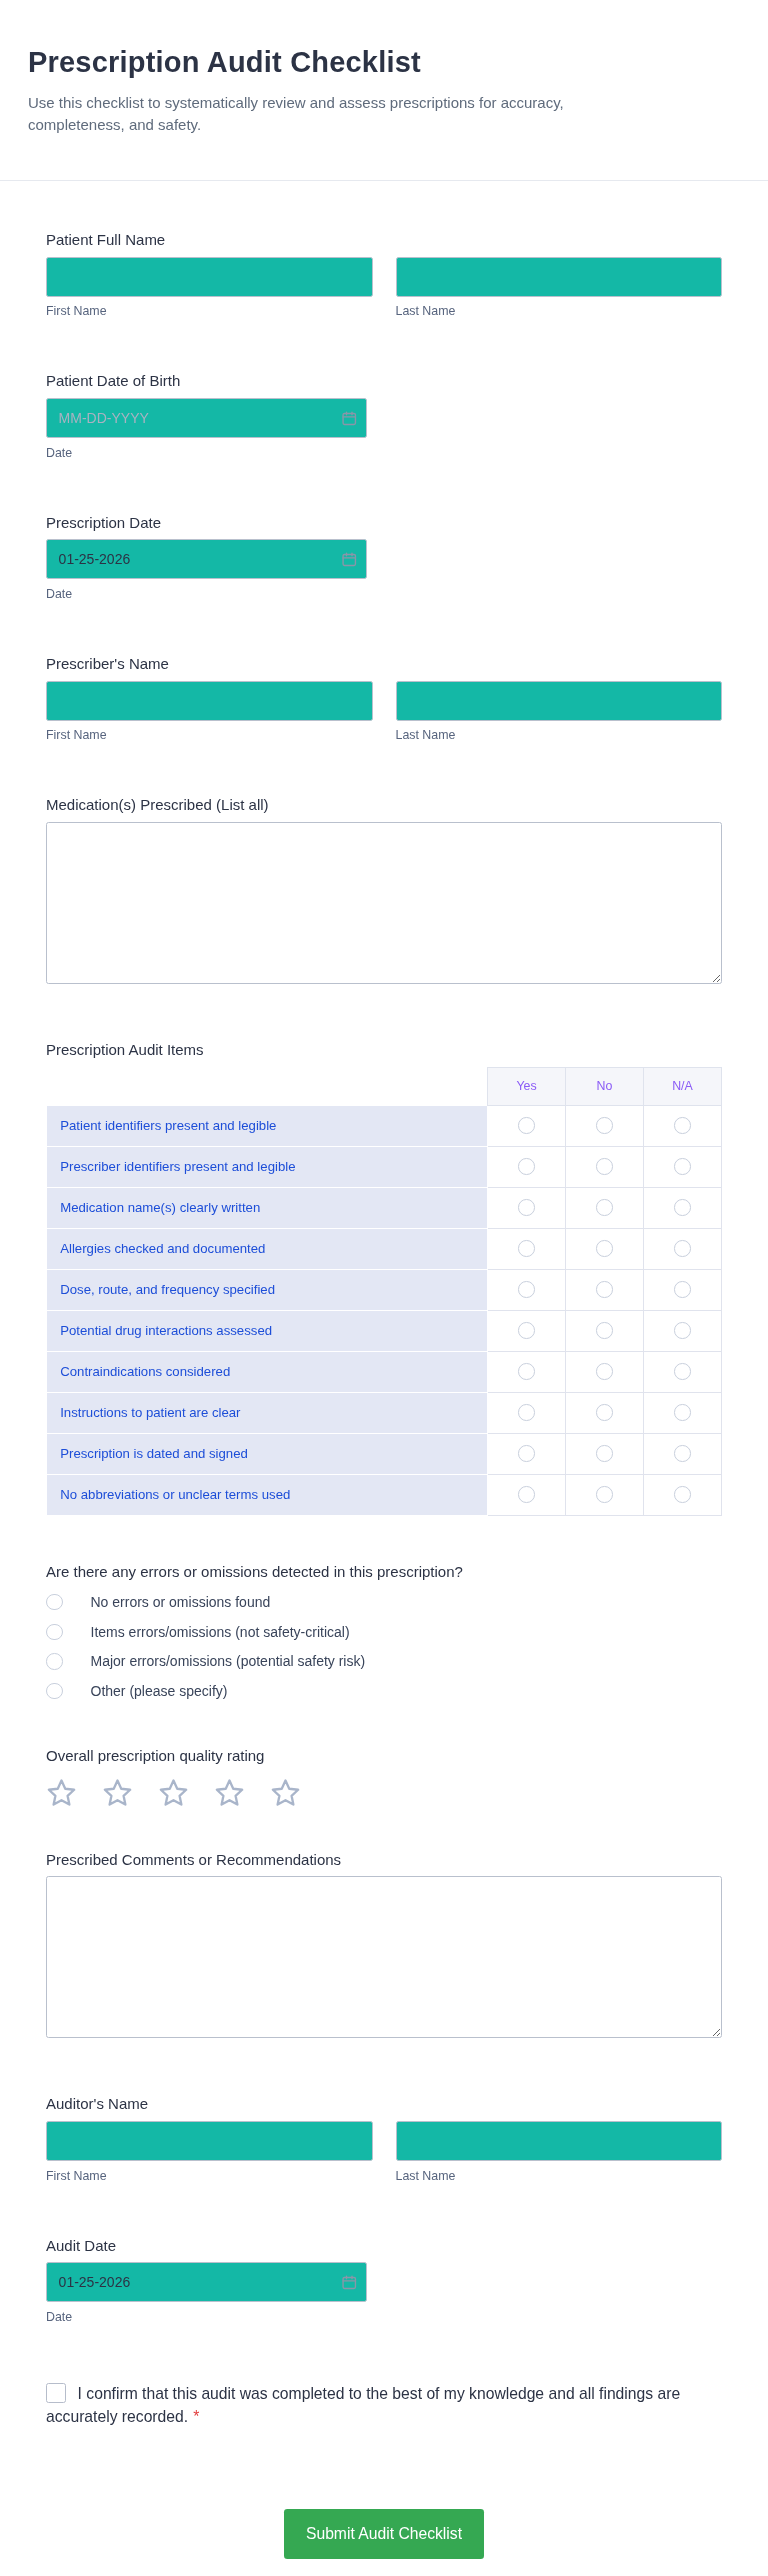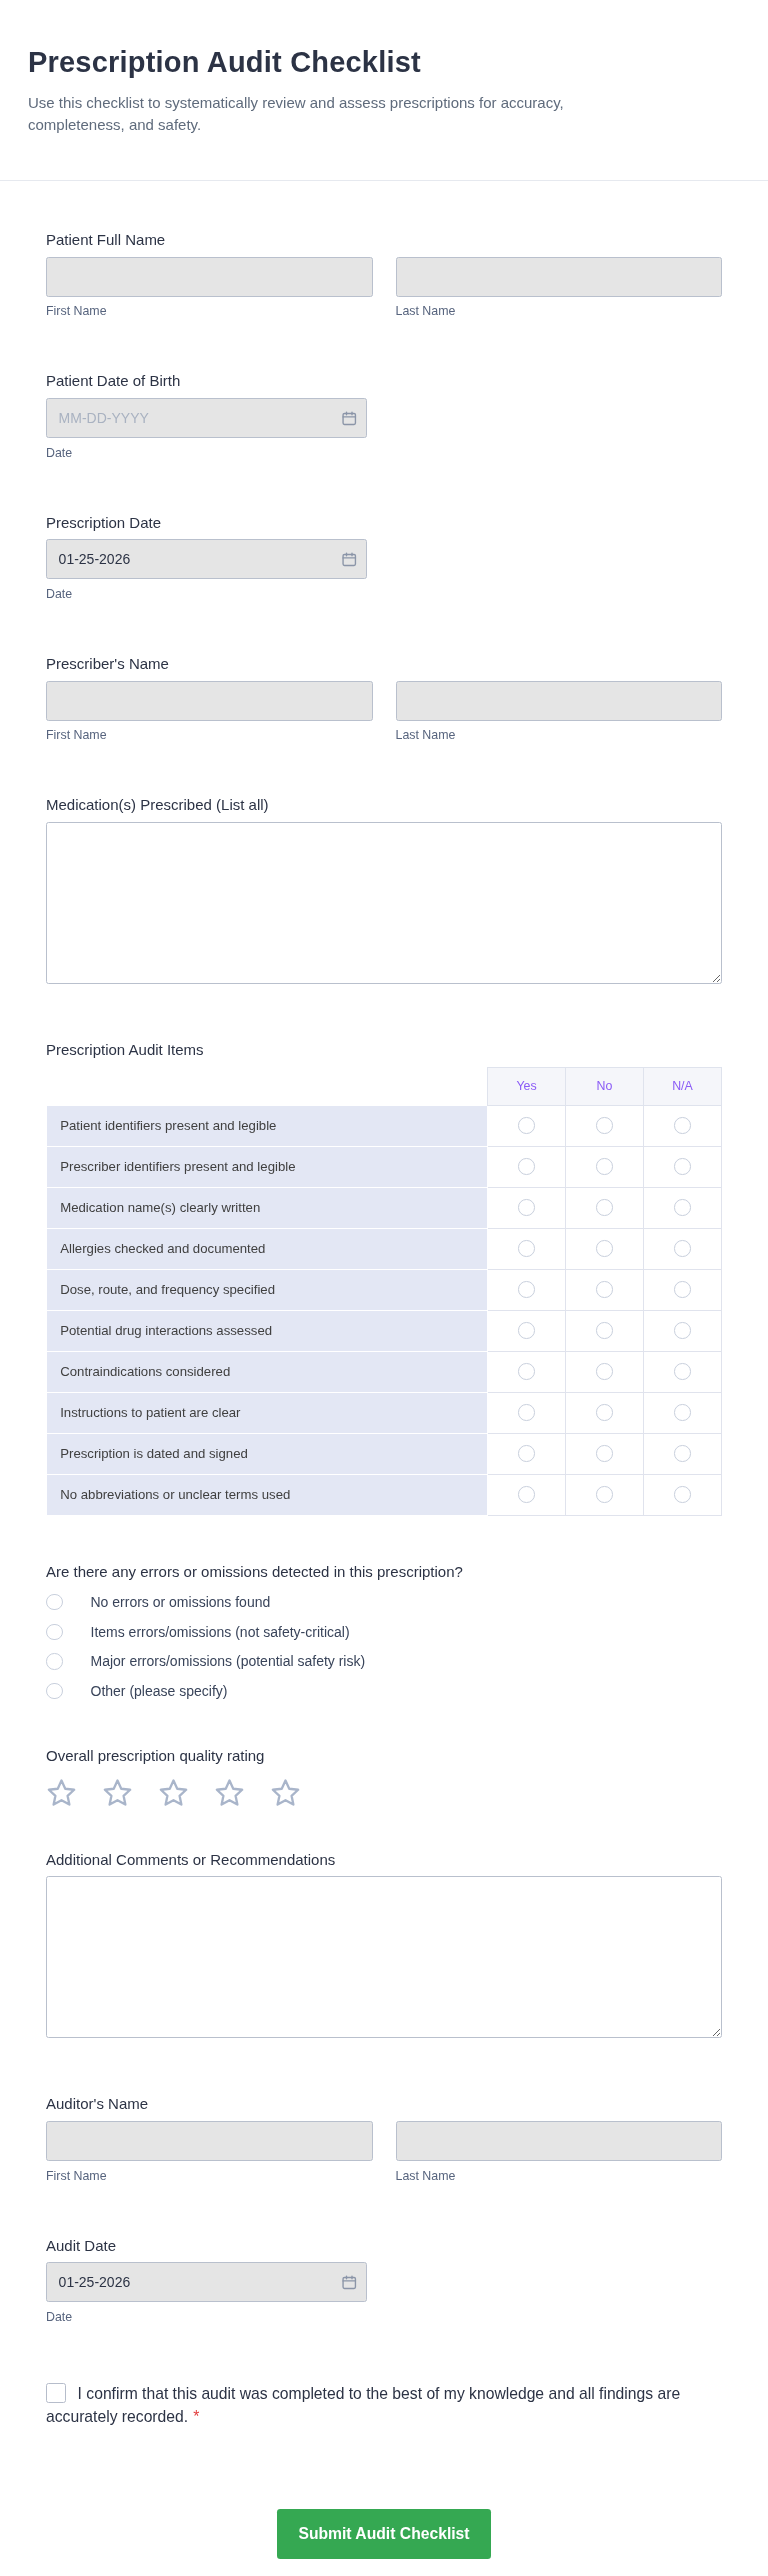--- a/index.html
+++ b/index.html
@@ -18,21 +18,21 @@
   .form-subtitle { font-size: 15px; line-height: 21.5px; color: #5f6b7c; max-width: 636px; }
 
   
   .form-body { padding: 51px 46px 35px 46px; }
   .field { margin-bottom: 55px; }
   .field-label { display: block; font-size: 15px; font-weight: 500; color: #2c3345; line-height: 16.5px; margin-bottom: 8.3px; }
   .cols { display: flex; gap: 23px; }
   .col { flex: 1; }
   input.text {
     width: 100%; height: 40px; border: 0.8px solid #b9c0cd; border-radius: 2.5px;
-    padding: 0 11.6px; font-size: 14px; color: #2c3345; background: #e5e5e5;
+    padding: 0 11.6px; font-size: 14px; color: #2c3345; background: #14b8a6;
     font-family: "Liberation Sans", sans-serif; outline: none;
   }
   input.text::placeholder { color: #a9b2c1; }
   .sublabel { font-size: 12.4px; color: #57647e; margin-top: 7.4px; }
   .date-wrap { position: relative; width: 321px; }
   .date-wrap input.text { padding-right: 35px; }
   .cal-icon { position: absolute; right: 10px; top: 11.6px; width: 16.5px; height: 16.5px; cursor: pointer; }
   textarea.big {
     width: 100%; height: 162px; border: 0.8px solid #b9c0cd; border-radius: 2.5px;
     padding: 8.3px 11.6px; font-size: 14px; color: #2c3345; resize: both;
@@ -41,21 +41,21 @@
 
   
   .matrix { border-collapse: collapse; width: 100%; margin-top: 6.6px; }
   .matrix th.corner { border: none; background: #fff; }
   .matrix th.mh {
     background: #f5f6fa; border: 0.8px solid #dfe3ed; height: 38px; width: 78px;
     font-size: 12.4px; font-weight: 400; color: #8b5cf6; text-align: center;
   }
   .matrix td.ml {
     background: #e3e7f4; border: 0.8px solid #ffffff; height: 41px;
-    font-size: 13.2px; font-weight: 400; color: #404040; text-align: left; padding: 0 13.2px;
+    font-size: 13.2px; font-weight: 400; color: #1d4ed8; text-align: left; padding: 0 13.2px;
   }
   .matrix td.mr { border: 0.8px solid #e0e3ed; background: #fff; text-align: center; height: 41px; }
   .radio {
     display: inline-block; width: 16.5px; height: 16.5px; border: 1.7px solid #c9d0dd;
     border-radius: 50%; background: #fff; cursor: pointer; vertical-align: middle;
   }
 
   
   .opts { margin-top: 13.2px; }
   .opt { display: flex; align-items: center; gap: 28px; margin-bottom: 11.6px; cursor: pointer; }
@@ -70,21 +70,21 @@
   .checkbox {
     display: inline-block; width: 20px; height: 20px; border: 1.7px solid #b6bdcb;
     border-radius: 2.5px; background: #fff; vertical-align: -4.1px; margin-right: 11.6px; cursor: pointer;
   }
   .req { color: #e23d3d; margin-left: 5px; }
 
   
   .submit-row { display: flex; justify-content: center; margin-top: 81px; }
   .submit-btn {
     height: 50px; padding: 0 21.5px; background: #35a852; color: #ffffff;
-    font-size: 15.7px; font-weight: 700; border: none; border-radius: 3.3px; cursor: pointer;
+    font-size: 15.7px; font-weight: 400; border: none; border-radius: 3.3px; cursor: pointer;
     font-family: "Liberation Sans", sans-serif;
   }
 
   .mb58 { margin-bottom: 48px; }
   .mb52 { margin-bottom: 43px; }
   .mb70 { margin-bottom: 58px; }
 </style>
 </head>
 <body>
 
@@ -265,21 +265,21 @@
         <svg class="star" viewBox="0 0 24 24" fill="none" stroke="#a9b5ca" stroke-width="1.8" stroke-linejoin="round">
             <path d="M12 2l2.9 6.3 6.9.8-5.1 4.7 1.4 6.8-6.1-3.4-6.1 3.4 1.4-6.8L2.2 9.1l6.9-.8z"></path>
           </svg>
         <svg class="star" viewBox="0 0 24 24" fill="none" stroke="#a9b5ca" stroke-width="1.8" stroke-linejoin="round">
             <path d="M12 2l2.9 6.3 6.9.8-5.1 4.7 1.4 6.8-6.1-3.4-6.1 3.4 1.4-6.8L2.2 9.1l6.9-.8z"></path>
           </svg>
       </div>
     </div>
 
     <div class="field">
-      <span class="field-label">Additional Comments or Recommendations</span>
+      <span class="field-label">Prescribed Comments or Recommendations</span>
       <textarea class="big" style=""></textarea>
     </div>
 
     <div class="field">
       <span class="field-label">Auditor's Name</span>
       <div class="cols">
         <div class="col">
           <input class="text" type="text" style="">
           <div class="sublabel">First Name</div>
         </div>

